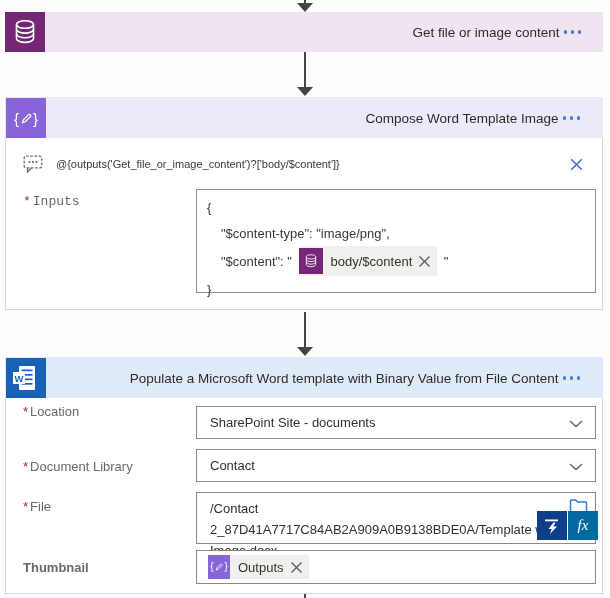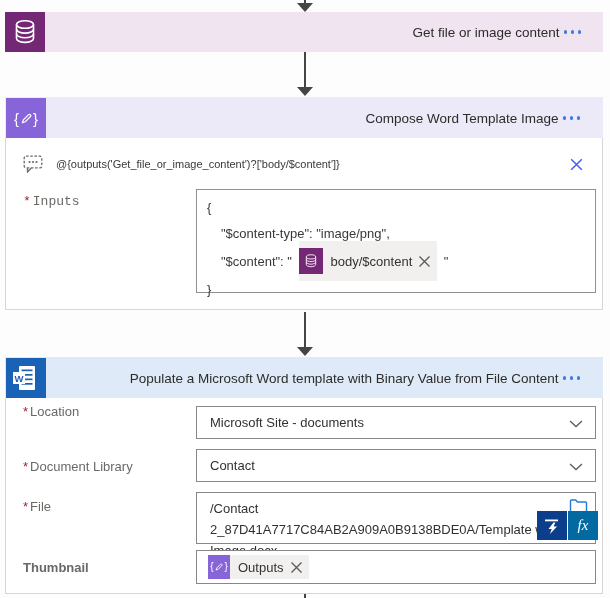--- a/index.html
+++ b/index.html
@@ -27,21 +27,21 @@
   .field-label{position:absolute;left:17px;font-size:13px;color:#6b6966;}
   .req{color:#a4262c;margin-right:2px;}
   .inputs-box{
     position:absolute;left:190px;top:91px;width:400px;height:104px;
     border:1px solid #919191;box-sizing:border-box;background:#fff;
     font-size:13px;color:#3a3936;padding:4px 10px;
   }
   .json-line{display:flex;align-items:center;height:26px;white-space:pre;}
   .json-line.indent{padding-left:14px;}
   .json-line.tokline{height:30px;}
-  .token-pill{display:inline-flex;align-items:center;background:#f1f0ee;height:40px;margin:0 3px;cursor:pointer;}
+  .token-pill{display:inline-flex;align-items:center;background:#f1f0ee;height:30px;margin:0 3px;cursor:pointer;}
   .token-pill .tok-tile{width:24px;height:26px;display:flex;align-items:center;justify-content:center;}
   .token-pill .tok-label{margin:0 6px 0 8px;font-size:13px;color:#34332f;}
   .token-pill .tok-x{margin-right:6px;display:flex;cursor:pointer;}
   .token-pill.small{height:24px;}
   .token-pill.small .tok-tile{width:22px;height:24px;}
   
   .fieldbox{
     position:absolute;left:190px;width:400px;box-sizing:border-box;
     border:1px solid #8a8886;background:#fff;font-size:13px;color:#32312e;
   }
@@ -183,21 +183,21 @@
     <div class="card-title">Populate a Microsoft Word template with Binary Value from File Content</div>
     <div class="dots">
         <i></i>
         <i></i>
         <i></i>
       </div>
   </div>
 
   <div class="field-label" style="top:46px;text-align:right;"><span class="req">*</span><span>Location</span></div>
   <div class="fieldbox dropdown" style="top:48px;">
-    <span>Microsoft Site - documents</span>
+    <span>SharePoint Site - documents</span>
     <svg class="chev" width="14" height="8" viewBox="0 0 14 8">
       <path d="M1 1 L7 6.5 L13 1" fill="none" stroke="#5f5d5b" stroke-width="1.3"></path>
     </svg>
   </div>
 
   <div class="field-label" style="top:101px;"><span class="req">*</span><span>Document Library</span></div>
   <div class="fieldbox dropdown" style="top:91px;">
     <span>Contact</span>
     <svg class="chev" width="14" height="8" viewBox="0 0 14 8">
       <path d="M1 1 L7 6.5 L13 1" fill="none" stroke="#5f5d5b" stroke-width="1.3"></path>

